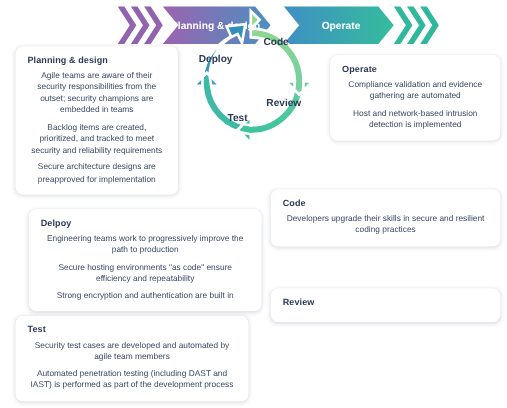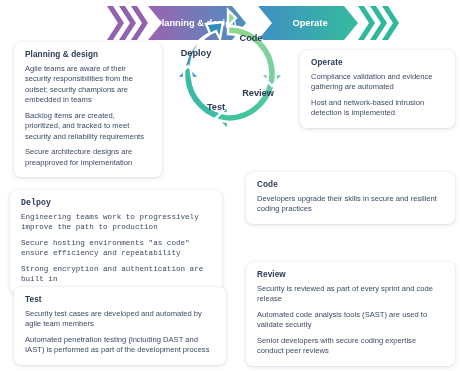--- a/index.html
+++ b/index.html
@@ -54,26 +54,27 @@
   .card-bullets {
     margin: 0;
     padding: 0;
     list-style: none;
   }
   .card-bullets li {
     font-size: 7.6px;
     color: #3c4a63;
     line-height: 1.38;
     margin-bottom: 5px;
+    text-align: center;
   }
   .card-bullets li:last-child { margin-bottom: 0; }
 
   
   #card-planning { left: 14px;  top: 42px;  width: 148px; }
-  #card-deploy   { left: 10px;  top: 190px; width: 212px; font-family: Liberation Mono, monospace; }
+  #card-deploy   { left: 26px;  top: 190px; width: 212px; }
   #card-test     { left: 14px;  top: 287px; width: 212px; }
   
   #card-operate  { left: 300px; top: 50px;  width: 155px; }
   #card-code     { left: 246px; top: 172px; width: 209px; }
   #card-review   { left: 246px; top: 262px; width: 209px; }
 </style>
 </head>
 <body>
 
 <svg id="banner" viewBox="0 0 461 46" width="461" height="46">
@@ -204,18 +205,13 @@
 
 <div class="card" id="card-code">
   <div class="card-title">Code</div>
   <ul class="card-bullets">
     <li>Developers upgrade their skills in secure and resilient coding practices</li>
   </ul>
 </div>
 
 <div class="card" id="card-review">
   <div class="card-title">Review</div>
-  <ul class="card-bullets">
-    <li>Security is reviewed as part of every sprint and code release</li>
-    <li>Automated code analysis tools (SAST) are used to validate security</li>
-    <li>Senior developers with secure coding expertise conduct peer reviews</li>
-  </ul>
 </div>
 
 </body></html>

